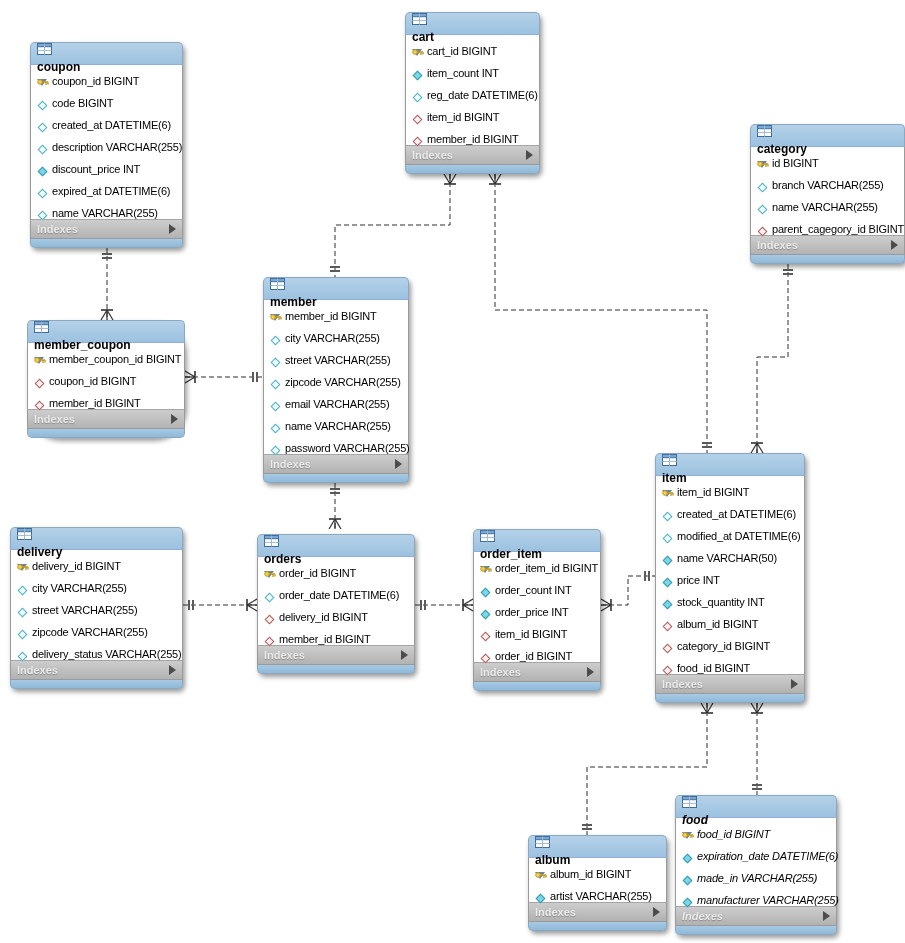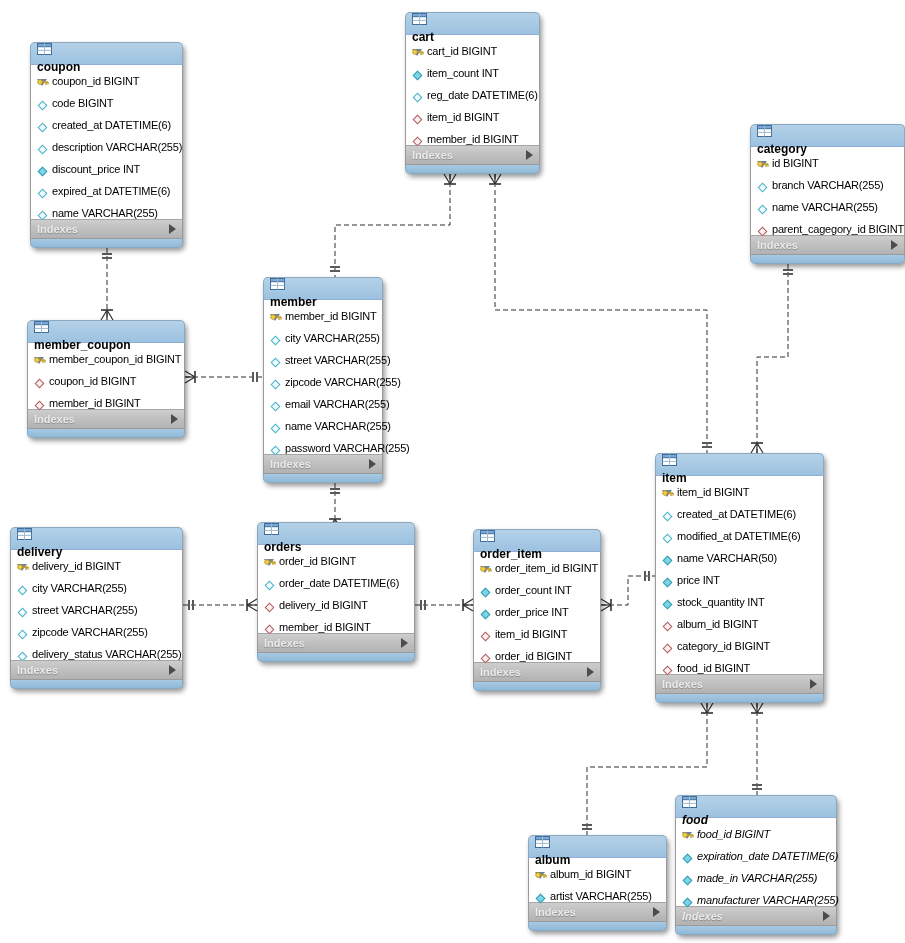--- a/index.html
+++ b/index.html
@@ -303,21 +303,21 @@
           </span>
           <span class="row-text">parent_cagegory_id BIGINT</span>
         </div>
       </div>
       <div class="tbl-footer">
         <span class="footer-label">Indexes</span>
         <span class="expand-arrow"></span>
       </div>
       <div class="tbl-strip"></div>
     </div>
-    <div class="db-table" style="left: 263px; top: 277px; width: 120px;">
+    <div class="db-table" style="left: 263px; top: 277px; width: 146px;">
       <div class="tbl-header">
         <span style="display: flex;">
           <svg width="15" height="12" viewBox="0 0 15 12">
             <rect x="0.5" y="0.5" width="14" height="11" fill="#ffffff" stroke="#3f6e9e"></rect>
             <rect x="0.5" y="0.5" width="14" height="3.2" fill="#7aa8d2" stroke="#3f6e9e"></rect>
             <path d="M7.5 0.5 V11.5 M0.5 7.4 H14.5" stroke="#9db9d4" stroke-width="1"></path>
           </svg>
         </span>
         <span class="tbl-title">member</span>
         <span class="collapse-arrow"></span>
@@ -368,21 +368,21 @@
           </span>
           <span class="row-text">password VARCHAR(255)</span>
         </div>
       </div>
       <div class="tbl-footer">
         <span class="footer-label">Indexes</span>
         <span class="expand-arrow"></span>
       </div>
       <div class="tbl-strip"></div>
     </div>
-    <div class="db-table" style="left: 27px; top: 320px; width: 158px;">
+    <div class="db-table" style="left: 27px; top: 320px; width: 158px; border-radius: 32px;">
       <div class="tbl-header">
         <span style="display: flex;">
           <svg width="15" height="12" viewBox="0 0 15 12">
             <rect x="0.5" y="0.5" width="14" height="11" fill="#ffffff" stroke="#3f6e9e"></rect>
             <rect x="0.5" y="0.5" width="14" height="3.2" fill="#7aa8d2" stroke="#3f6e9e"></rect>
             <path d="M7.5 0.5 V11.5 M0.5 7.4 H14.5" stroke="#9db9d4" stroke-width="1"></path>
           </svg>
         </span>
         <span class="tbl-title">member_coupon</span>
         <span class="collapse-arrow"></span>
@@ -409,21 +409,21 @@
           </span>
           <span class="row-text">member_id BIGINT</span>
         </div>
       </div>
       <div class="tbl-footer">
         <span class="footer-label">Indexes</span>
         <span class="expand-arrow"></span>
       </div>
       <div class="tbl-strip"></div>
     </div>
-    <div class="db-table" style="left: 655px; top: 453px; width: 169px;">
+    <div class="db-table" style="left: 655px; top: 453px; width: 150px;">
       <div class="tbl-header">
         <span style="display: flex;">
           <svg width="15" height="12" viewBox="0 0 15 12">
             <rect x="0.5" y="0.5" width="14" height="11" fill="#ffffff" stroke="#3f6e9e"></rect>
             <rect x="0.5" y="0.5" width="14" height="3.2" fill="#7aa8d2" stroke="#3f6e9e"></rect>
             <path d="M7.5 0.5 V11.5 M0.5 7.4 H14.5" stroke="#9db9d4" stroke-width="1"></path>
           </svg>
         </span>
         <span class="tbl-title">item</span>
         <span class="collapse-arrow"></span>
@@ -539,21 +539,21 @@
           </span>
           <span class="row-text">delivery_status VARCHAR(255)</span>
         </div>
       </div>
       <div class="tbl-footer">
         <span class="footer-label">Indexes</span>
         <span class="expand-arrow"></span>
       </div>
       <div class="tbl-strip"></div>
     </div>
-    <div class="db-table" style="left: 257px; top: 522px; width: 158px;">
+    <div class="db-table" style="left: 257px; top: 534px; width: 158px;">
       <div class="tbl-header">
         <span style="display: flex;">
           <svg width="15" height="12" viewBox="0 0 15 12">
             <rect x="0.5" y="0.5" width="14" height="11" fill="#ffffff" stroke="#3f6e9e"></rect>
             <rect x="0.5" y="0.5" width="14" height="3.2" fill="#7aa8d2" stroke="#3f6e9e"></rect>
             <path d="M7.5 0.5 V11.5 M0.5 7.4 H14.5" stroke="#9db9d4" stroke-width="1"></path>
           </svg>
         </span>
         <span class="tbl-title">orders</span>
         <span class="collapse-arrow"></span>

